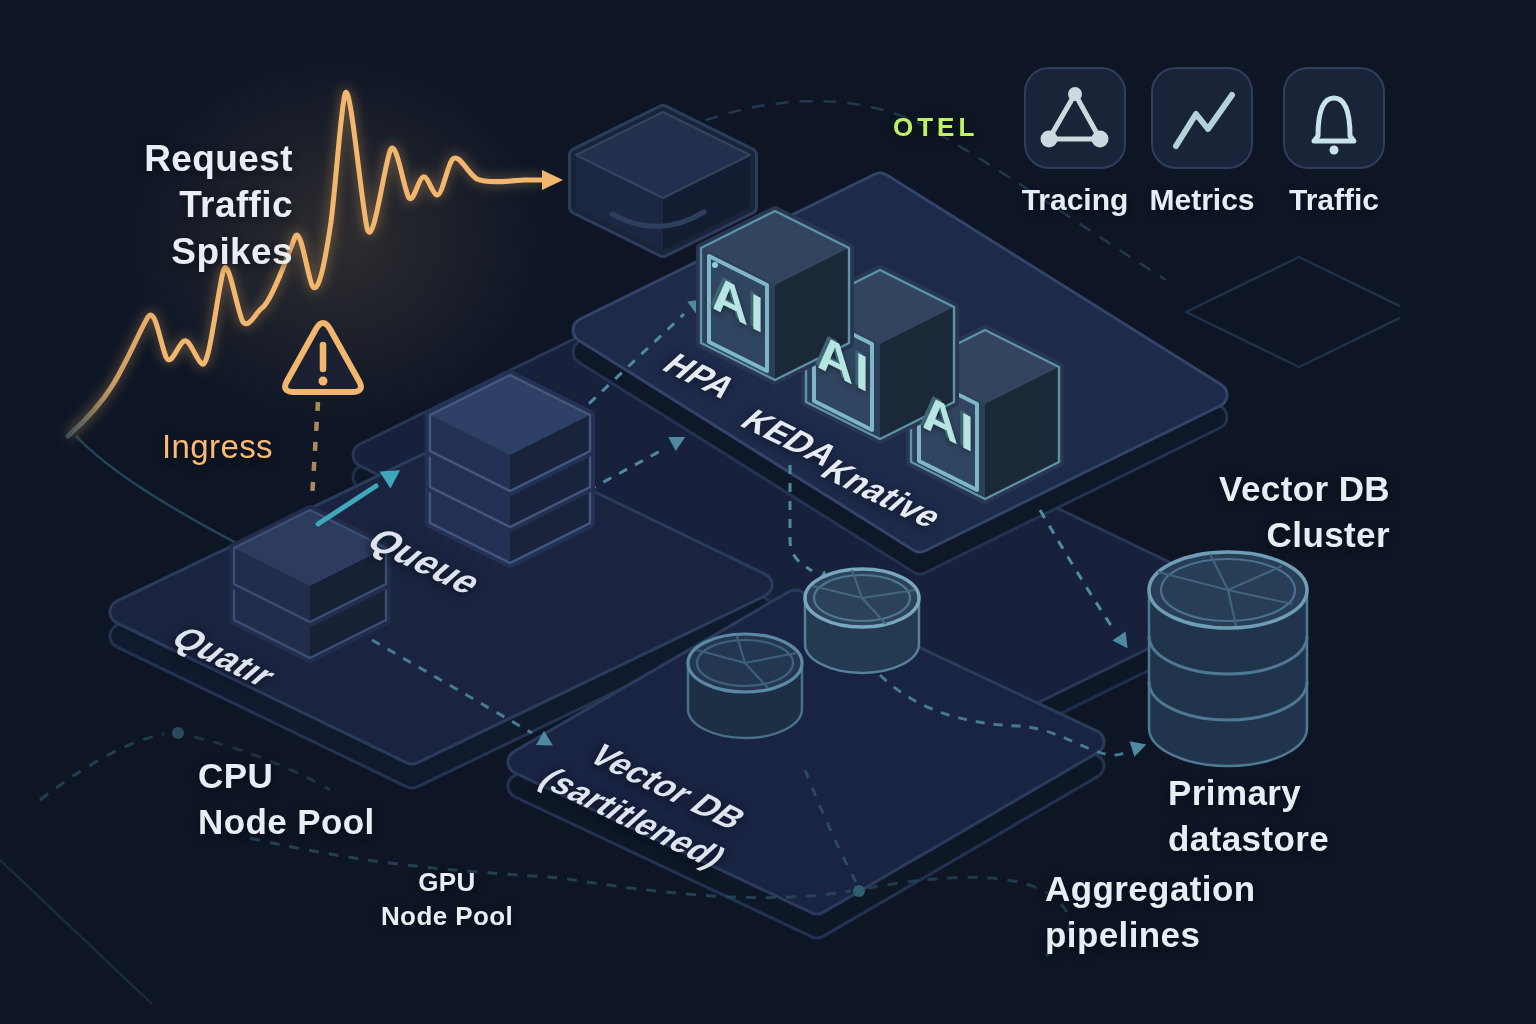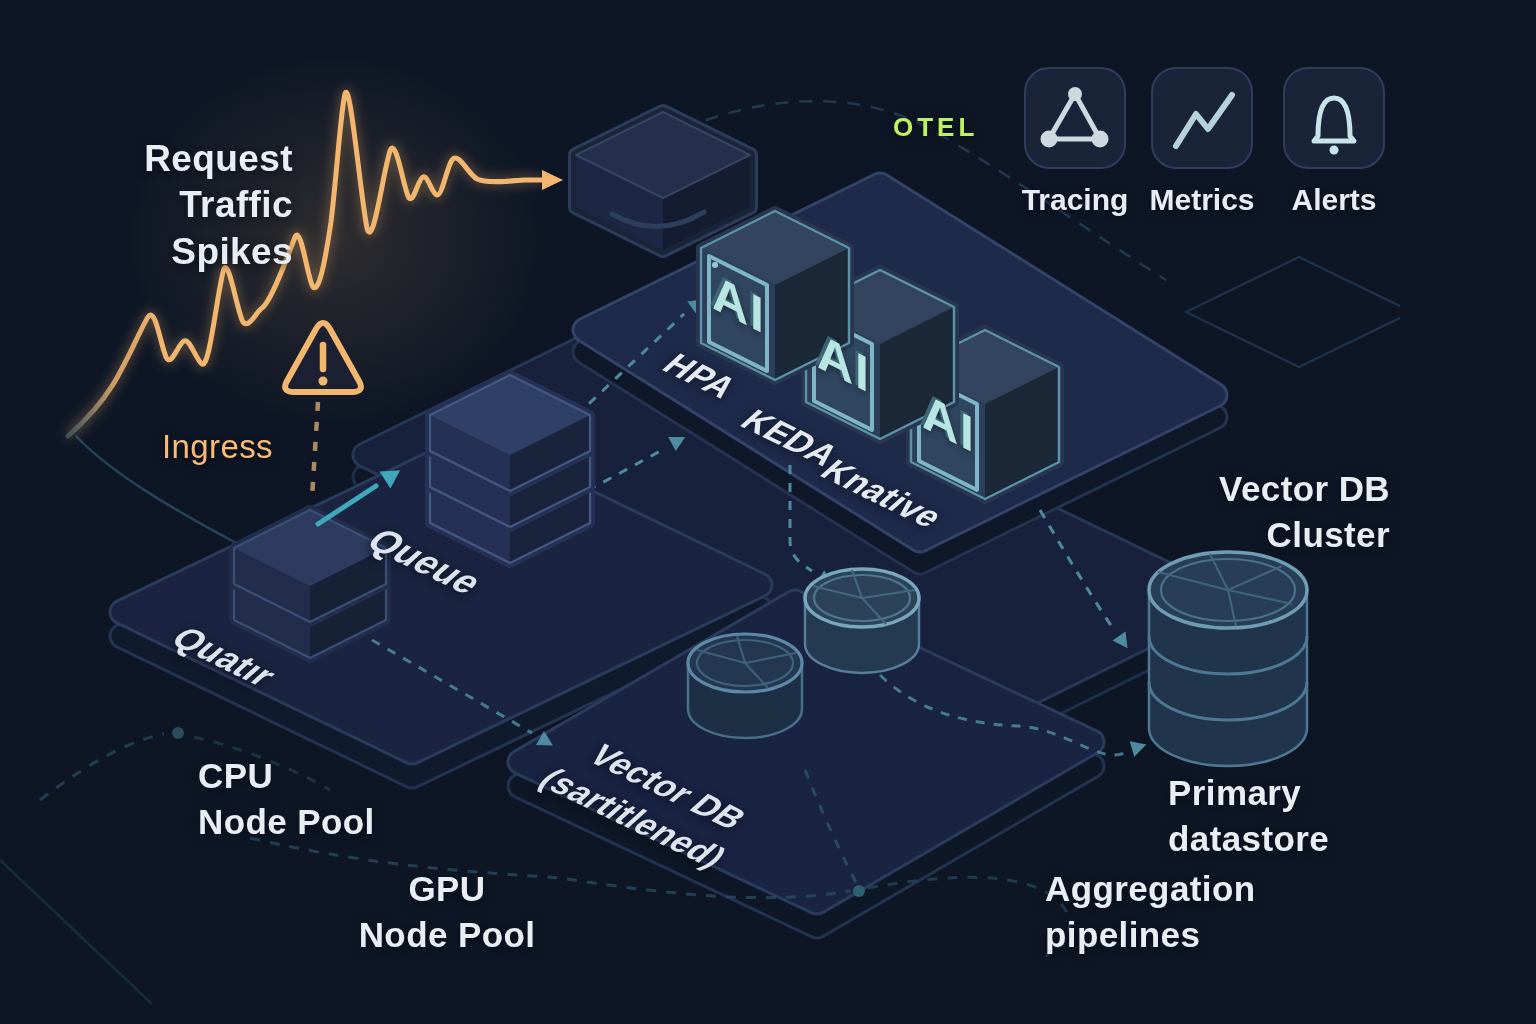--- a/index.html
+++ b/index.html
@@ -15,21 +15,21 @@
     text-shadow:0 2px 8px rgba(4,9,18,.65);
   }
   .iso{
     transform:rotate(26deg) skewX(-22deg);
     transform-origin:0 0;white-space:nowrap;color:#dde4ee;
   }
   .iso.multi{white-space:pre-line;text-align:center;}
   .l-traffic{left:60px;top:136px;width:233px;font-size:37px;text-align:right;line-height:1.25;}
   .l-ingress{left:162px;top:426px;font-size:33px;font-weight:500;color:#fdba74;}
   .l-cpu{left:187px;top:753px;font-size:35px;margin-left:11px;}
-  .l-gpu{left:332px;top:866px;width:230px;font-size:35px;text-align:center;}
+  .l-gpu{left:332px;top:866px;width:230px;font-size:26px;text-align:center;}
   .l-cluster{left:1190px;top:466px;width:200px;font-size:35px;text-align:right;}
   .l-primary{left:1168px;top:770px;font-size:35px;}
   .l-aggregation{left:1045px;top:866px;font-size:35px;}
   .l-quatir{left:196px;top:618px;font-size:34px;}
   .l-queue{left:392px;top:520px;font-size:36px;}
   .l-vectordb{left:590px;top:726px;width:210px;font-size:33px;}
   .l-hpa{left:686px;top:346px;font-size:33px;color:#e6ebf2;}
   .l-keda{left:764px;top:402px;font-size:33px;color:#e6ebf2;}
   .l-knative{left:844px;top:452px;font-size:33px;color:#e6ebf2;}
   .chip-ai{
@@ -265,15 +265,15 @@
 <div class="lbl iso l-keda">KEDA</div>
 <div class="lbl iso l-knative">Knative</div>
 
 <div class="chip-ai c1">AI</div>
 <div class="chip-ai c2">AI</div>
 <div class="chip-ai c3">AI</div>
 
 <div class="lbl l-otel">OTEL</div>
 <div class="otel-lbl o1">Tracing</div>
 <div class="otel-lbl o2">Metrics</div>
-<div class="otel-lbl o3">Alerts</div>
+<div class="otel-lbl o3">Traffic</div>
 
 </div>
 
 </body></html>

